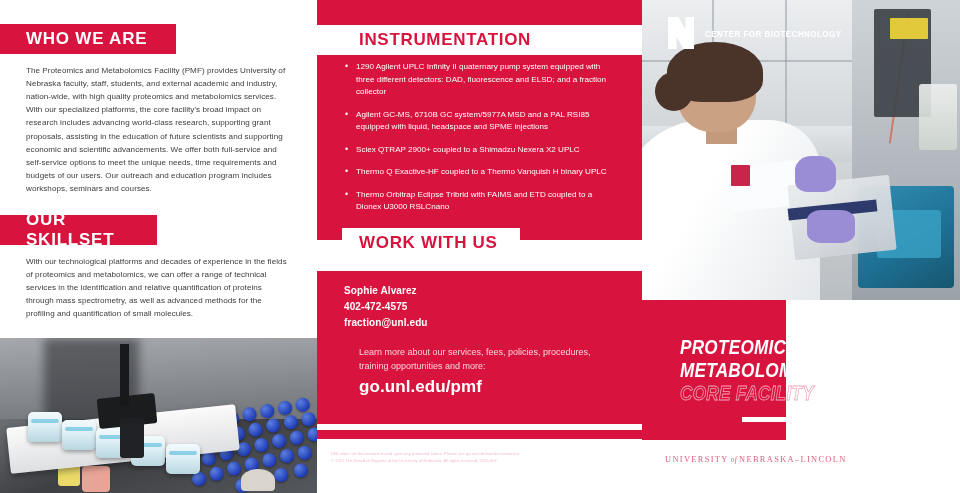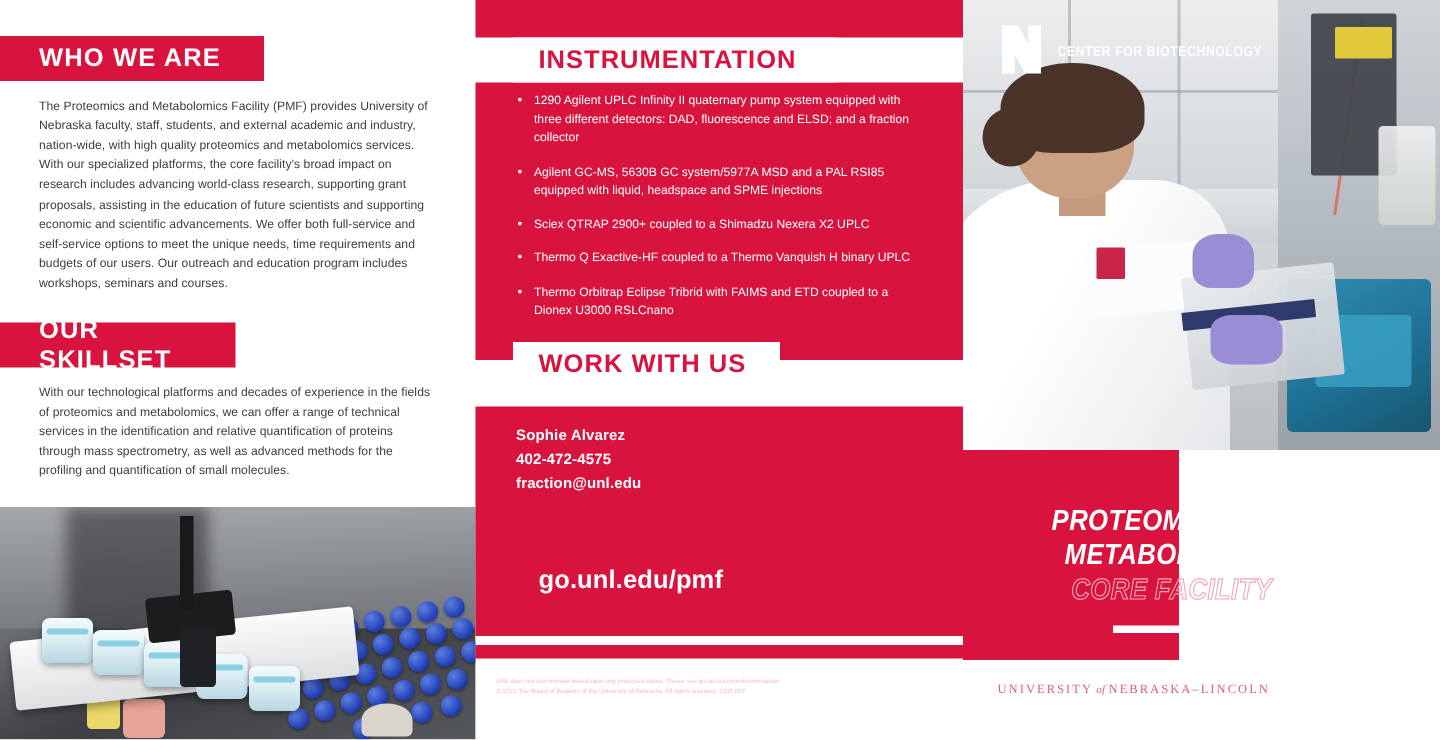--- a/index.html
+++ b/index.html
@@ -62,21 +62,21 @@
   ul.instr-list li{position:relative;padding-left:11px;margin-bottom:10px;}
   ul.instr-list li:before{content:"\2022";position:absolute;left:0;top:-1px;font-size:9px;line-height:1.55;}
 
   .contact{position:absolute;left:27px;top:283px;color:#fff;font-size:10px;font-weight:bold;line-height:1.62;letter-spacing:.01em;}
   .learn{position:absolute;left:42px;top:345px;width:245px;color:#fdd4de;font-size:9px;line-height:1.6;}
   .gourl{position:absolute;left:42px;top:377px;color:#fff;font-size:17px;font-weight:bold;letter-spacing:.005em;}
 
   .legal{position:absolute;left:14px;top:450px;width:300px;color:#f4b9c8;font-size:4.1px;line-height:1.75;letter-spacing:.01em;}
 
   
-  .col-right{position:absolute;left:642px;top:0;width:318px;height:493px;text-align:center;}
+  .col-right{position:absolute;left:642px;top:0;width:318px;height:493px;}
   .photo-right{position:absolute;left:0;top:0;width:318px;height:300px;overflow:hidden;background:#b9bfc4;}
 
   .logo-wrap{position:absolute;left:24px;top:16px;display:flex;align-items:center;gap:9px;z-index:6;}
   .logo-n{width:30px;height:34px;}
   .logo-text{color:#fff;font-size:9.4px;font-weight:bold;letter-spacing:.055em;
     transform:scaleX(.86);transform-origin:left center;white-space:nowrap;}
   .title-area{position:absolute;left:0;top:300px;width:144px;height:140px;}
 
   .bigtitle{
     position:absolute;left:38px;top:336px;width:230px;
@@ -218,34 +218,35 @@
   <div class="col-mid">
     <div class="red-block mid-red-1"></div>
     <div class="red-block mid-red-2"></div>
     <div class="red-block mid-red-3"></div>
     <div class="red-block mid-red-4"></div>
 
     <div class="tab-instr">INSTRUMENTATION</div>
 
     <ul class="instr-list">
       <li>1290 Agilent UPLC Infinity II quaternary pump system equipped with three different detectors: DAD, fluorescence and ELSD; and a fraction collector</li>
-      <li>Agilent GC-MS, 5630B GC system/5977A MSD and a PAL RSI85 equipped with liquid, headspace and SPME injections</li>
+      <li>Agilent GC-MS, 6710B GC system/5977A MSD and a PAL RSI85 equipped with liquid, headspace and SPME injections</li>
       <li>Sciex QTRAP 2900+ coupled to a Shimadzu Nexera X2 UPLC</li>
       <li>Thermo Q Exactive-HF coupled to a Thermo Vanquish H binary UPLC</li>
       <li>Thermo Orbitrap Eclipse Tribrid with FAIMS and ETD coupled to a Dionex U3000 RSLCnano</li>
     </ul>
 
     <div class="tab-work">WORK WITH US</div>
 
     <div class="contact">
       <div>Sophie Alvarez</div>
       <div>402-472-4575</div>
       <div>fraction@unl.edu</div>
     </div>
 
+    <div class="learn">Learn more about our services, fees, policies, procedures, training opportunities and more:</div>
 
     <div class="gourl">go.unl.edu/pmf</div>
 
     <div class="legal">
       <div>UNL does not discriminate based upon any protected status. Please see go.unl.edu/nondiscrimination.</div>
       <div>© 2021 The Board of Regents of the University of Nebraska. All rights reserved. 2105.007</div>
     </div>
   </div>
 
   <div class="col-right">

